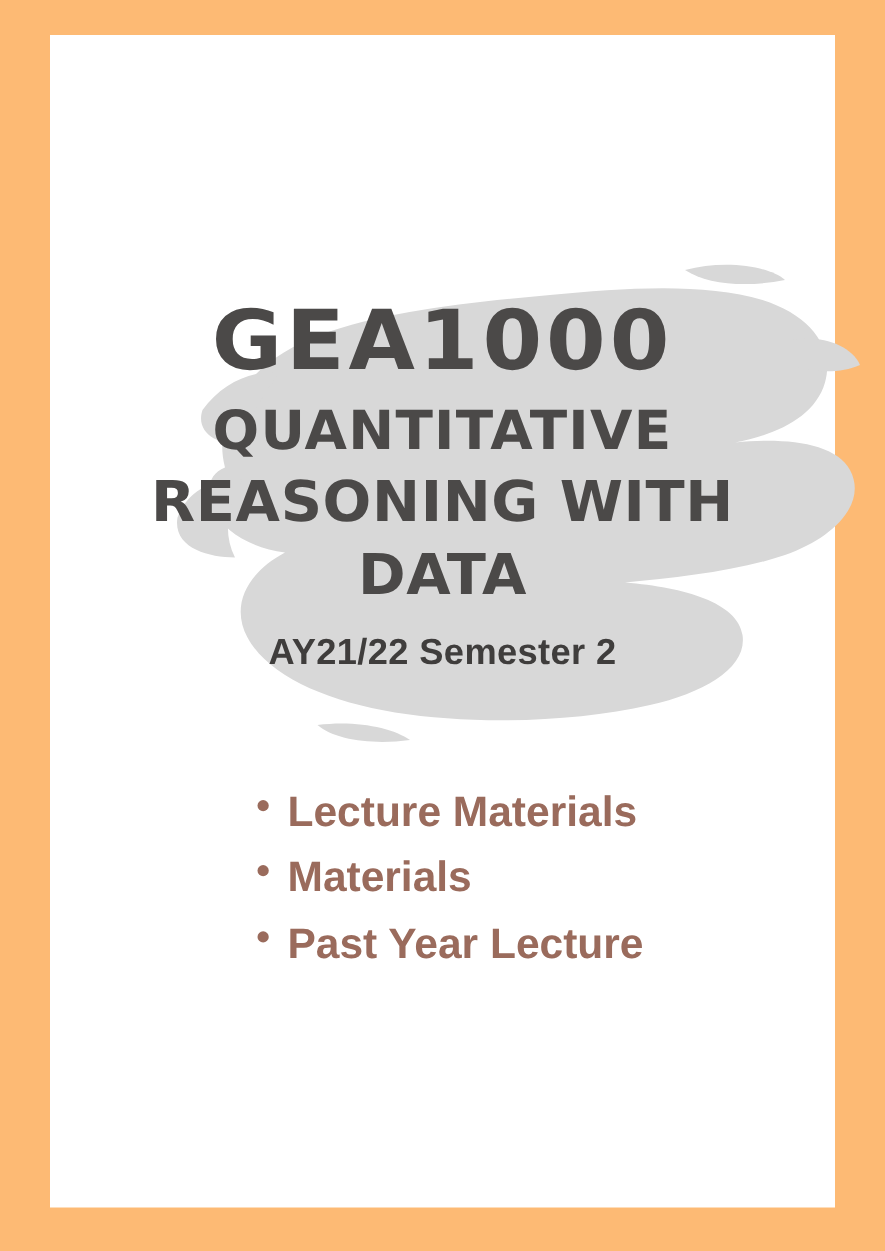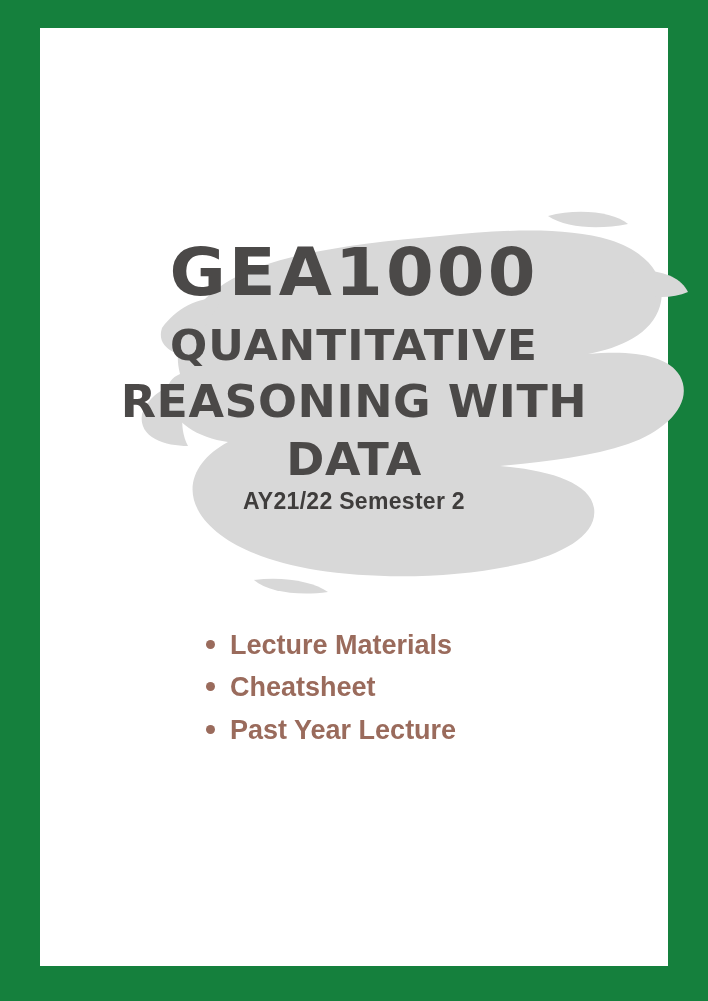--- a/index.html
+++ b/index.html
@@ -10,21 +10,21 @@
     width: 708px;
     height: 1001px;
     background: #ffffff;
     font-family: "Liberation Sans", sans-serif;
     overflow: hidden;
   }
   .page {
     position: relative;
     width: 708px;
     height: 1001px;
-    background: #15803d;
+    background: #fdba74;
     box-sizing: border-box;
   }
   .inner-sheet {
     position: absolute;
     left: 40px;
     top: 28px;
     width: 628px;
     height: 938px;
     background: #ffffff;
   }
@@ -65,40 +65,41 @@
     transform: scaleX(1.02);
   }
   .course-name .line2 {
     display: block;
     font-size: 45px;
     letter-spacing: 0.5px;
   }
   .semester {
     font-family: "Liberation Sans", sans-serif;
     font-weight: bold;
-    font-size: 23px;
+    font-size: 29px;
     color: #3f3d3c;
+    margin-top: 18px;
     letter-spacing: 0.3px;
   }
   .contents {
     position: absolute;
     left: 160px;
     top: 598px;
     width: 430px;
   }
   .contents ul {
     list-style: none;
     margin: 0;
     padding: 0;
   }
   .contents li {
     position: relative;
     font-family: "Liberation Sans", sans-serif;
     font-weight: bold;
-    font-size: 27px;
+    font-size: 34px;
     line-height: 1.42;
     color: #9a6b5c;
     padding-left: 30px;
     margin-bottom: 4px;
   }
   .contents li .bullet {
     position: absolute;
     left: 6px;
     top: 14px;
     width: 9px;
@@ -137,21 +138,21 @@
     </div>
 
     <div class="contents">
       <ul>
         <li>
           <span class="bullet"></span>
           <span class="wrap">Lecture Materials</span>
         </li>
         <li>
           <span class="bullet"></span>
-          <span class="wrap">Cheatsheet</span>
+          <span class="wrap">Materials</span>
         </li>
         <li>
           <span class="bullet"></span>
           <span class="wrap">Past Year Lecture</span>
         </li>
       </ul>
     </div>
 
   </div>
 </div>

